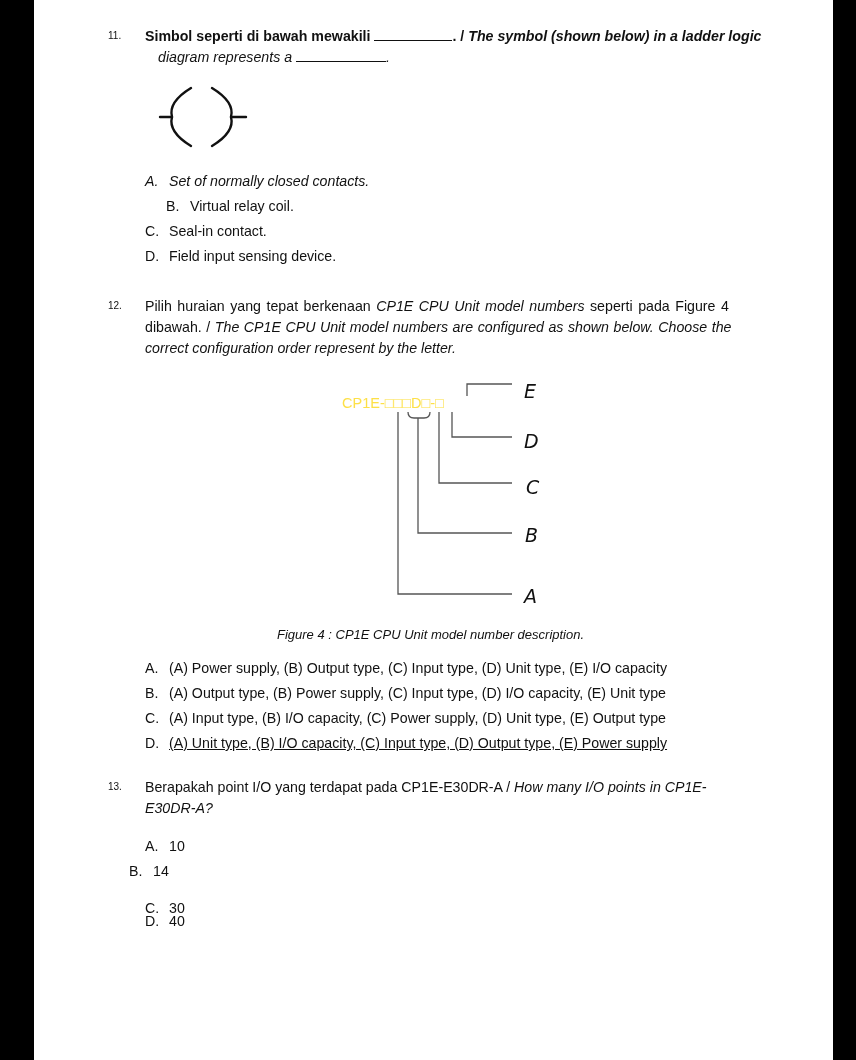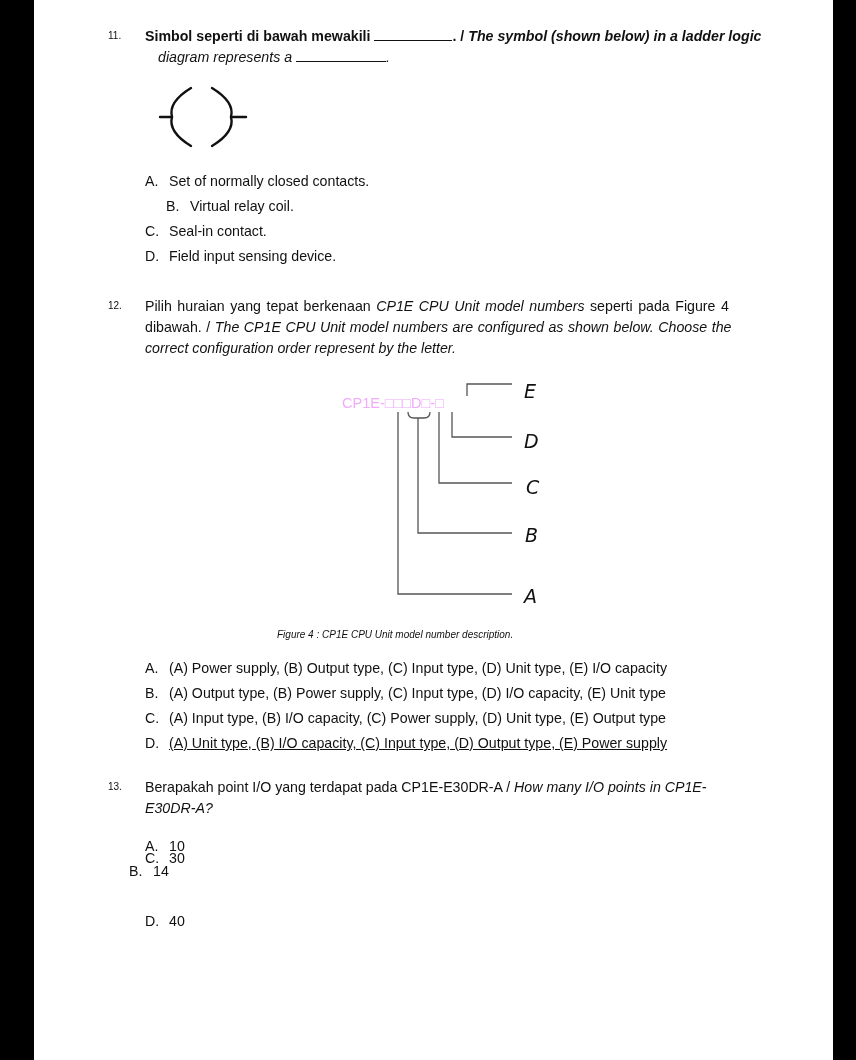--- a/index.html
+++ b/index.html
@@ -20,29 +20,29 @@
     .abs { position: absolute; white-space: nowrap; }
     .txt { font-size: 14.2px; line-height: 20px; }
     .num { position: absolute; font-size: 10px; line-height: 20px; }
     .it { font-style: italic; }
     .blank { display: inline-block; border-bottom: 1px solid #111; height: 12px; vertical-align: baseline; }
     .opt { position: absolute; font-size: 14.2px; line-height: 20px; white-space: nowrap; }
     .opt .lt { display: inline-block; width: 24px; }
     .diag { position: absolute; left: 0; top: 0; }
     .code {
       position: absolute; left: 342px; top: 394px;
-      font-size: 14.5px; line-height: 18px; color: #f0abfc; white-space: nowrap;
+      font-size: 14.5px; line-height: 18px; color: #fde047; white-space: nowrap;
     }
     .lbl {
       position: absolute; font-family: "DejaVu Sans", sans-serif;
       font-style: italic; font-size: 19px; color: #111; line-height: 22px;
     }
     .caption {
       position: absolute; left: 277px; top: 625px;
-      font-size: 10px; font-style: italic; line-height: 20px; white-space: nowrap;
+      font-size: 13px; font-style: italic; line-height: 20px; white-space: nowrap;
     }
   </style>
 </head>
 <body>
 
 <div class="page"></div>
 
 <div>
   <span class="num" style="left:108px; top:26px;">11.</span>
   <div class="abs txt" style="left:145px; top:26px;font-weight:bold;">
@@ -56,21 +56,21 @@
 
   <svg class="diag" width="856" height="200" style="left:0; top:0;">
     <g fill="none" stroke="#111" stroke-width="2.4" stroke-linecap="round">
       <line x1="160" y1="117" x2="172" y2="117"></line>
       <path d="M191 88 Q168 102 172 117 Q168 132 191 146"></path>
       <path d="M212 88 Q235 102 231 117 Q235 132 212 146"></path>
       <line x1="231" y1="117" x2="246" y2="117"></line>
     </g>
   </svg>
 
-  <div class="opt" style="left:145px; top:171px;"><span class="lt">A.</span><span>Set of normally closed contacts.</span></div>
+  <div class="opt" style="left:145px; top:171px;font-style:italic;"><span class="lt">A.</span><span>Set of normally closed contacts.</span></div>
   <div class="opt" style="left:145px; top:196px;margin-left:21px;"><span class="lt">B.</span><span>Virtual relay coil.</span></div>
   <div class="opt" style="left:145px; top:221px;"><span class="lt">C.</span><span>Seal-in contact.</span></div>
   <div class="opt" style="left:145px; top:246px;"><span class="lt">D.</span><span>Field input sensing device.</span></div>
 </div>
 
 <div>
   <span class="num" style="left:108px; top:296px;">12.</span>
   <div class="abs txt" style="left:145px; top:296px; width:612px; word-spacing:1.6px;"><span>Pilih huraian yang tepat berkenaan </span><span class="it">CP1E CPU Unit model numbers</span><span> seperti pada Figure 4</span></div>
   <div class="abs txt" style="left:145px; top:317px; word-spacing:0.6px;text-align:right;"><span>dibawah. / </span><span class="it">The CP1E CPU Unit model numbers are configured as shown below. Choose the</span></div>
   <div class="abs txt it" style="left:145px; top:338px;">correct configuration order represent by the letter.</div>
@@ -106,15 +106,15 @@
   <div class="opt" style="left:145px; top:733px;text-decoration:underline;"><span class="lt">D.</span><span>(A) Unit type, (B) I/O capacity, (C) Input type, (D) Output type, (E) Power supply</span></div>
 </div>
 
 <div>
   <span class="num" style="left:108px; top:777px;">13.</span>
   <div class="abs txt" style="left:145px; top:777px;"><span>Berapakah point I/O yang terdapat pada CP1E-E30DR-A / </span><span class="it">How many I/O points in CP1E-</span></div>
   <div class="abs txt it" style="left:145px; top:798px;">E30DR-A?</div>
 
   <div class="opt" style="left:145px; top:836px;"><span class="lt">A.</span><span>10</span></div>
   <div class="opt" style="left:129px; top:861px;"><span class="lt">B.</span><span>14</span></div>
-  <div class="opt" style="left:145px; top:848px;"><span class="lt">C.</span><span>30</span></div>
+  <div class="opt" style="left:145px; top:898px;"><span class="lt">C.</span><span>30</span></div>
   <div class="opt" style="left:145px; top:911px;"><span class="lt">D.</span><span>40</span></div>
 </div>
 
 </body></html>

